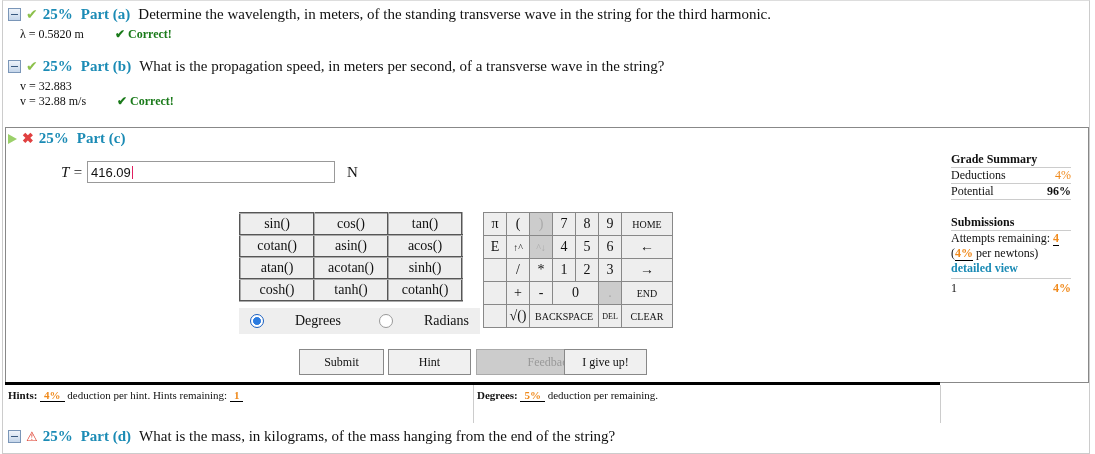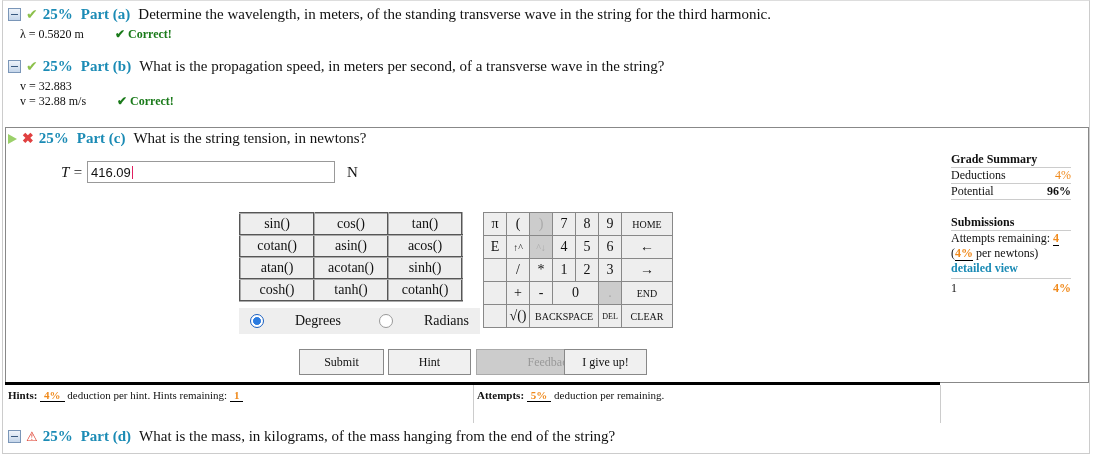--- a/index.html
+++ b/index.html
@@ -70,21 +70,20 @@
 <div class="answer" style="top:79px;">v = 32.883</div>
 <div class="answer" style="top:94px;">v = 32.88  m/s</div>
 <div class="correct" style="left:117px;top:94px;">✔ Correct!</div>
 
 <div class="panel"></div>
 <div class="part-head" style="top:130px;">
   <span class="ico expand"></span>
   <span class="ico xmark">✖</span>
   <span class="pct">25%</span>
   <span class="pct">Part (c)</span>
-  <span>What is the string tension, in newtons?</span>
 </div>
 
 <div class="tline">
   <i>T =</i>
   <div class="tinput">
     <span>416.09</span>
       <span class="caret"></span>
   </div>
   <span class="unit">N</span>
 </div>
@@ -176,21 +175,21 @@
 <div class="hintbox">
   <div style="padding:4px 3px;">
     <b>Hints:</b>
     <span class="orange ul">4%</span>
     <span>deduction per hint. Hints remaining:</span>
     <span class="orange ul">1</span>
   </div>
 </div>
 <div class="fbbox">
   <div style="padding:4px 3px;">
-    <b>Attempts:</b>
+    <b>Degrees:</b>
     <span class="orange ul">5%</span>
     <span>deduction per remaining.</span>
   </div>
 </div>
 
 <div class="gs">
   <div class="hd">Grade Summary</div>
   <div class="row">
     <span>Deductions</span>
     <span class="orange" style="font-weight:normal">4%</span>

